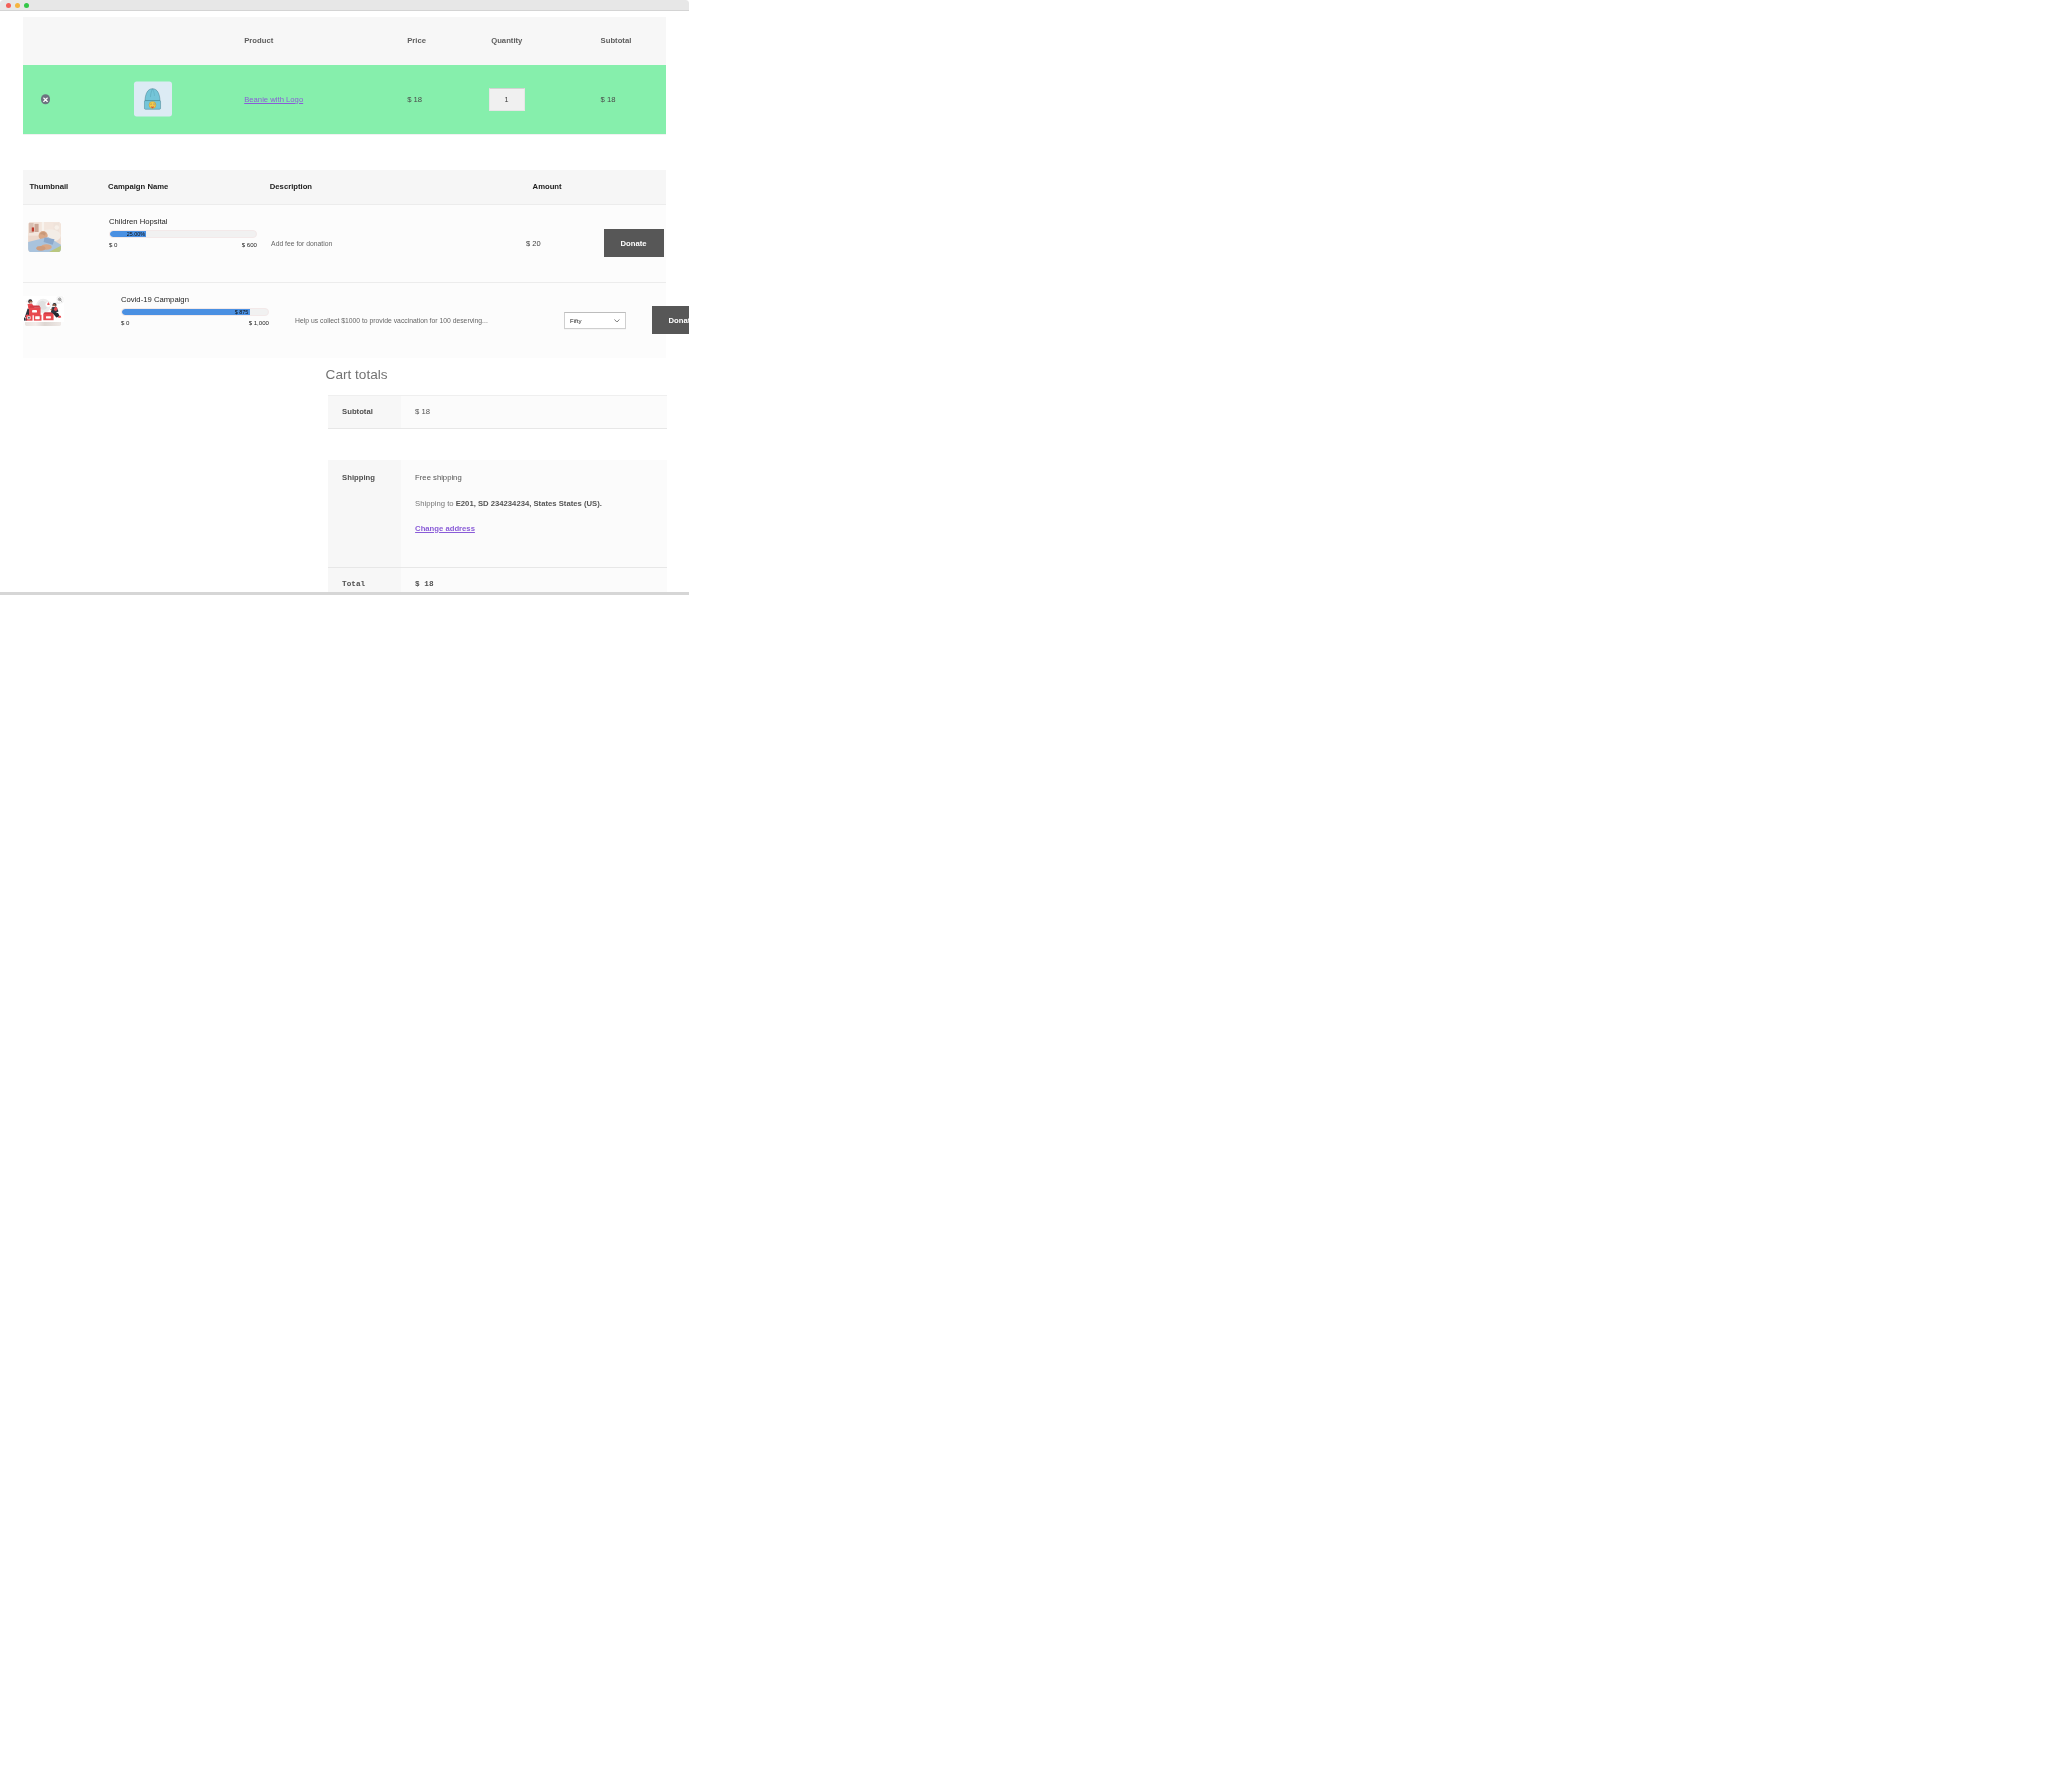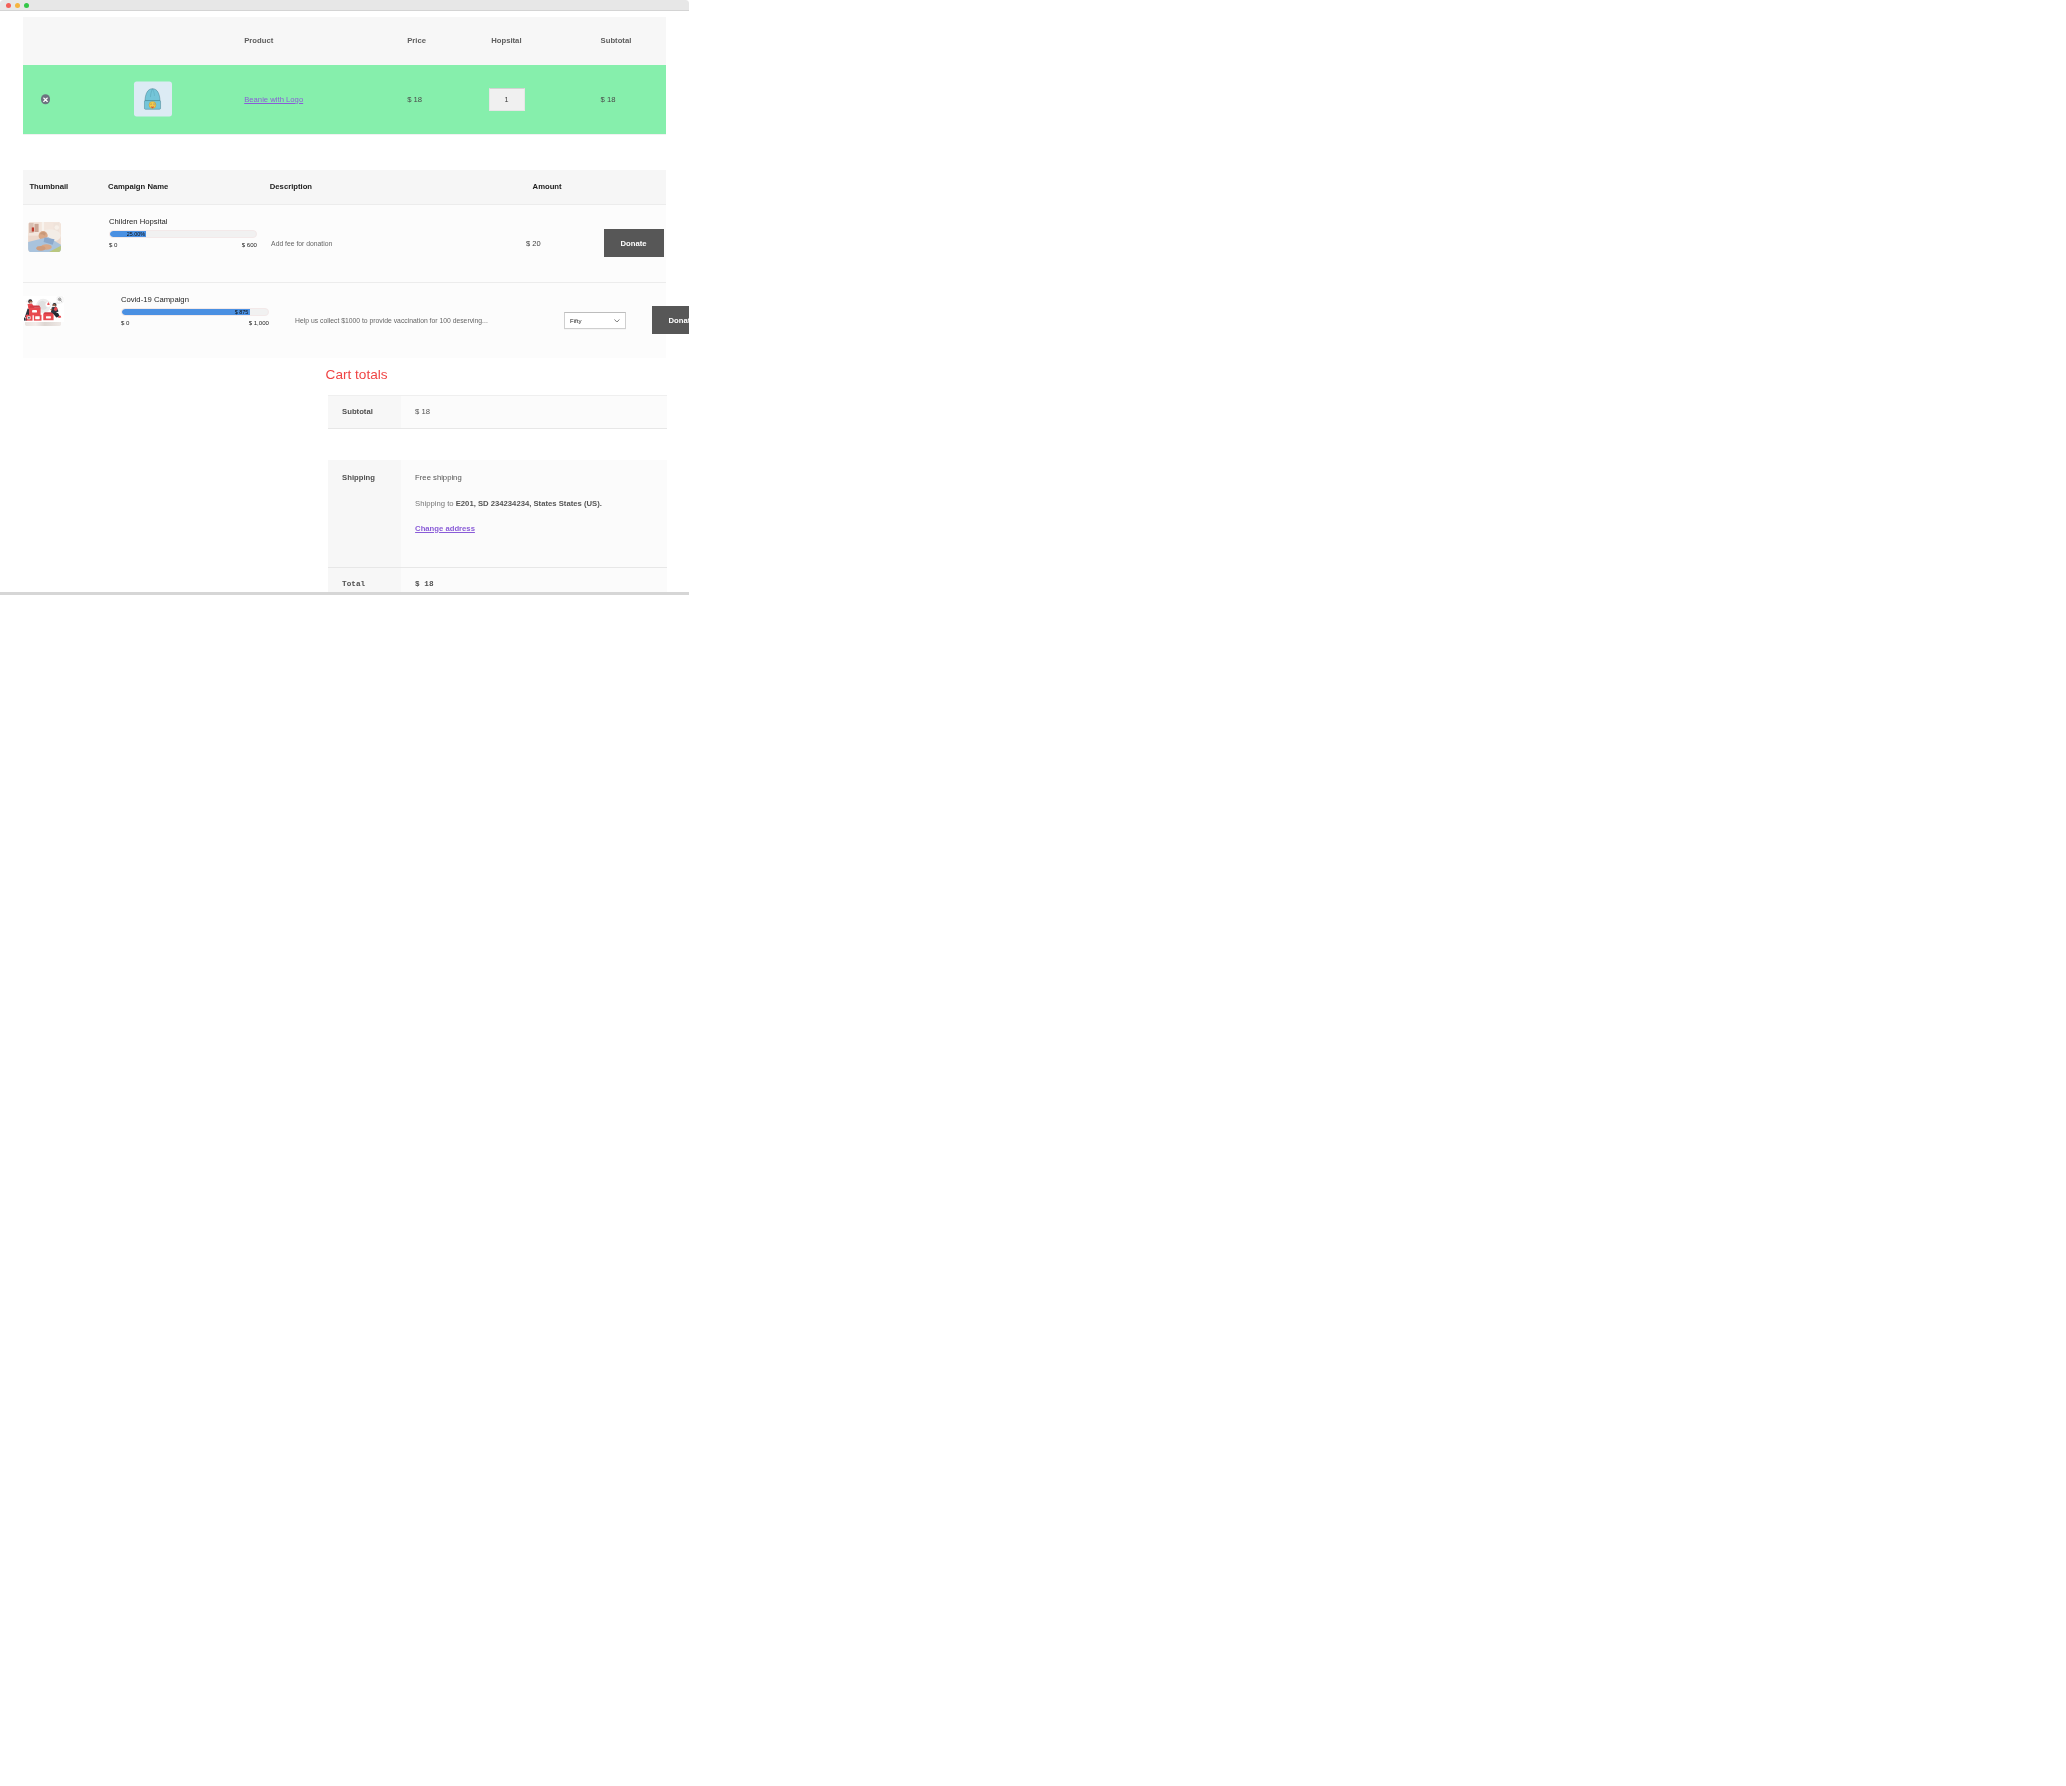--- a/index.html
+++ b/index.html
@@ -58,21 +58,21 @@
   .progress-track { margin-top:4.1px; width:148px; height:8.1px; background:#f1f1f1; border:0.5px solid #f3e9e9; border-radius:4.5px; overflow:hidden; }
   .progress-fill { height:100%; background:#4a90e2; border-radius:4.5px 0 0 4.5px; display:flex; align-items:center; justify-content:flex-end; }
   .progress-label { font-size:5.4px; color:#0d0d0d; padding-right:1.4px; white-space:nowrap; }
   .range-row { width:148px; margin-top:3.2px; display:flex; justify-content:space-between; font-size:6.1px; color:#1e1e1e; }
   .camp-desc { padding-left:4.5px; font-size:6.8px; color:#666; }
   .camp-amount { font-size:7.5px; color:#3c3c3c; padding-left:24.4px; }
   .select-box { margin-left:26px; width:62px; height:17.6px; background:#fff; border:0.5px solid #cfcfcf; border-top-color:#bdbdbd; box-shadow:0 0.5px 0 #eee; display:flex; align-items:center; justify-content:space-between; padding:0 4.5px 0 5.4px; font-size:6.1px; color:#222; cursor:pointer; }
   .btn-donate { margin-left:21px; width:60px; height:28px; background:#575757; border:none; color:#fff; font-weight:bold; font-size:7.7px; font-family:"Liberation Sans",sans-serif; cursor:pointer; }
 
   
-  .totals-title { margin:9px 0 13px 303px; font-size:13.6px; font-weight:400; color:#ef4444; }
+  .totals-title { margin:9px 0 13px 303px; font-size:13.6px; font-weight:400; color:#737373; }
   .totals-table { margin:11.3px 0 0 305px; width:339px; }
   .t-row { display:grid; grid-template-columns:73px 1fr; border-bottom:0.5px solid #e7e7e7; }
   .t-row:first-child { border-top:0.5px solid #efefef; }
   .t-label { background:#f7f7f7; font-weight:bold; font-size:7.7px; color:#4f4f4f; padding-left:14.5px; }
   .t-value { background:#fbfbfb; font-size:7.7px; color:#555; padding-left:14.5px; }
   .row-subtotal { height:34px; }
   .row-subtotal .t-label, .row-subtotal .t-value { display:flex; align-items:center; }
   .row-shipping { height:108px;margin-top:31px; }
   .row-shipping .t-label { padding-top:13.6px; }
   .row-shipping .t-value { padding-top:12.7px; }
@@ -94,21 +94,21 @@
     <span class="tl yellow"></span>
     <span class="tl green"></span>
   </div>
 
   <div class="page">
 
     <div class="cart-grid cart-header">
       <div class="c1"></div>
       <div class="c2">Product</div>
       <div class="c3">Price</div>
-      <div class="c4">Hopsital</div>
+      <div class="c4">Quantity</div>
       <div class="c5">Subtotal</div>
     </div>
 
     <div class="cart-grid cart-row">
       <div class="c1">
         <span class="remove-btn">
           <svg width="5" height="5" viewBox="0 0 10 10">
               <path d="M1.5 1.5 L8.5 8.5 M8.5 1.5 L1.5 8.5" stroke="#fff" stroke-width="2.4" stroke-linecap="round"></path>
             </svg>
         </span>

